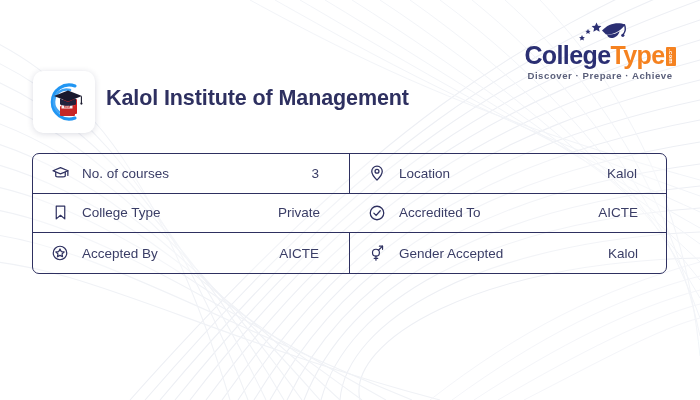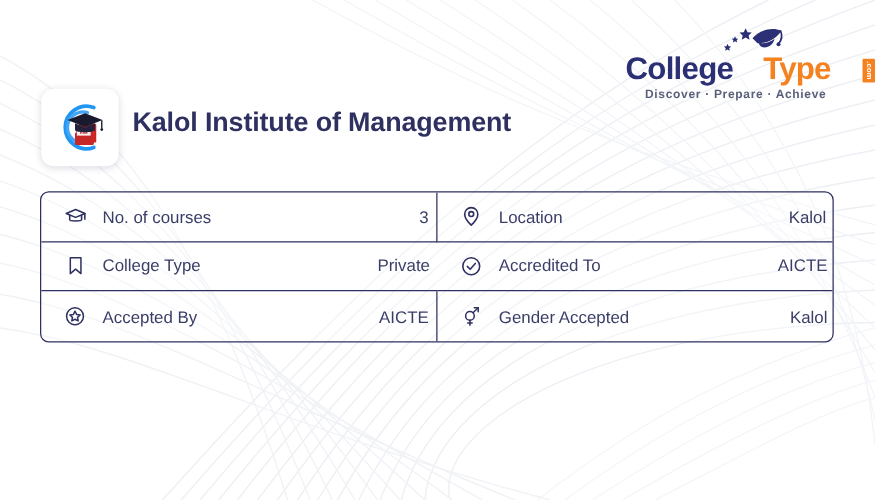--- a/index.html
+++ b/index.html
@@ -72,21 +72,20 @@
   }
   .brand-wordmark {
     position: absolute;
     left: 0;
     top: 25px;
     width: 168px;
     display: flex;
     align-items: flex-end;
     justify-content: center;
     line-height: 1;
-    gap: 24px;
   }
   .brand-college {
     font-size: 25px;
     font-weight: bold;
     color: #2b2f73;
     letter-spacing: -0.6px;
   }
   .brand-dekho {
     font-size: 25px;
     font-weight: bold;
@@ -108,20 +107,21 @@
     height: 19px;
     line-height: 8px;
     text-align: center;
     border-radius: 1px;
   }
   .brand-tagline {
     position: absolute;
     left: 0;
     top: 52px;
     width: 168px;
+    text-align: center;
     font-size: 9.6px;
     font-weight: bold;
     color: #5a5f7a;
     letter-spacing: 0.55px;
   }
 
   
   .info-table {
     position: absolute;
     left: 32px;
@@ -134,21 +134,21 @@
     display: grid;
     grid-template-columns: 317px 318px;
     grid-template-rows: 1fr 1fr 1fr;
     overflow: hidden;
     z-index: 2;
   }
 
   .cell {
     display: flex;
     align-items: center;
-    padding: 0 6px 0 16px;
+    padding: 0 30px 0 16px;
     position: relative;
   }
   .cell.row-sep { border-bottom: 1.2px solid #2e3060; }
   .cell.col-sep { border-right: 1.2px solid #2e3060; }
 
   .cell-icon {
     width: 22px;
     min-width: 22px;
     height: 22px;
     display: flex;

